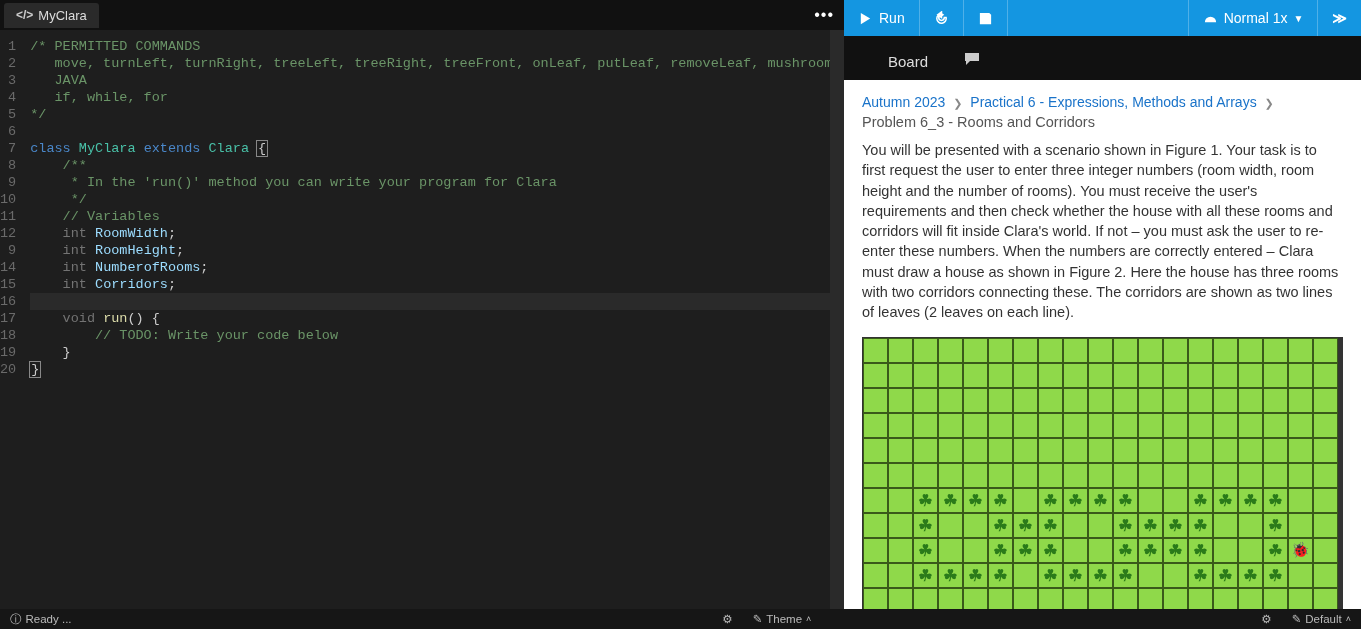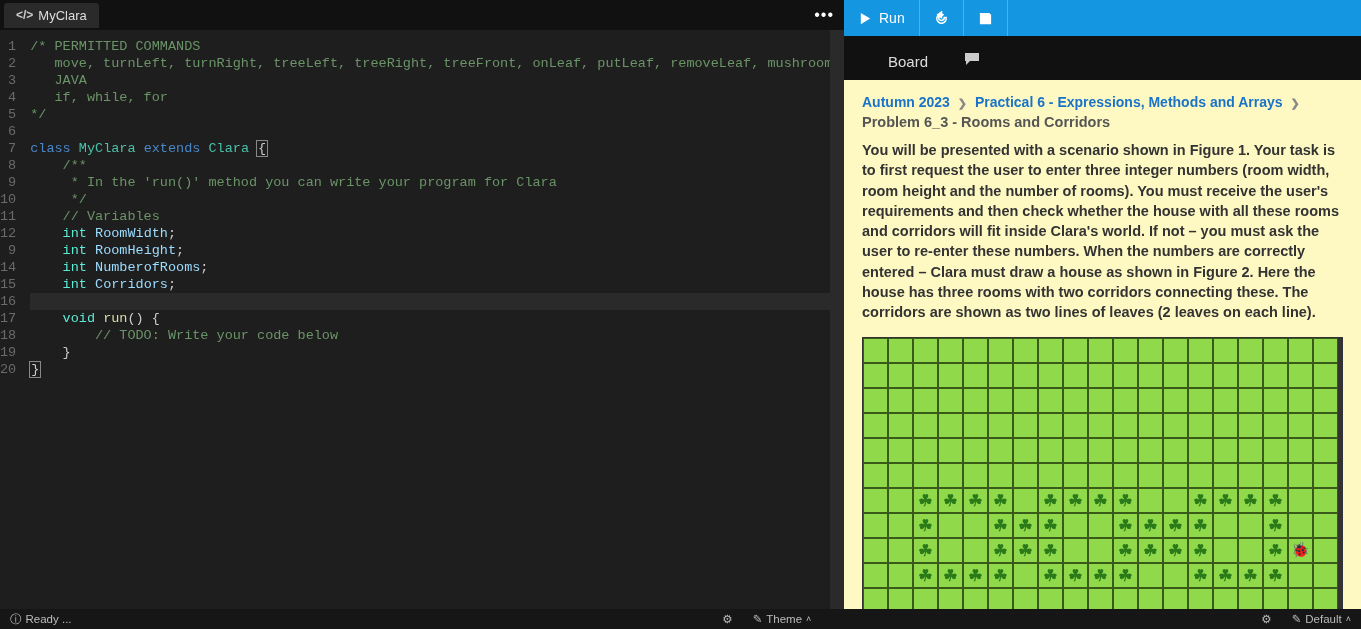--- a/index.html
+++ b/index.html
@@ -10,37 +10,37 @@
 .tab-bar { height:30px; background:#111; display:flex; align-items:center; padding-left:4px; position:relative;}
 .file-tab { background:#2a2a2a; color:#ddd; padding:5px 12px; font-size:13px; border-top-left-radius:3px; border-top-right-radius:3px; display:flex; align-items:center; gap:5px;}
 .file-tab .ic { font-weight:bold; color:#ccc; font-size:12px;}
 .more-dots { position:absolute; right:10px; top:6px; color:#fff; font-size:16px; letter-spacing:1px; cursor:pointer;}
 .editor { flex:1; display:flex; font-family: Consolas, "Courier New", monospace; font-size:13.5px; line-height:17px; background:#1e1e1e; overflow:auto; position:relative;}
 .gutter { width:48px; text-align:right; color:#6a6a6a; padding:8px 8px 0 0; user-select:none; }
 .gutter div { height:17px; }
 .code { padding:8px 0 0 6px; white-space:pre; color:#ccc;}
 .c-comment {color:#6a9467;}
 .c-keyword {color:#4a87c9;}
-.c-type {color:#5eead4;}
+.c-type {color:#737373;}
 .c-class {color:#49c1a8;}
 .c-ident {color:#9cdcfe;}
 .hl-line { background:#2a2a2a; }
 .code .line { height:17px; display:block;}
 .code .box {outline:1px solid #888; padding:0 1px;}
 .scrollbar-v { position:absolute; right:0; top:30px; bottom:0; width:14px; background:#2a2a2a;}
 .toolbar { height:36px; background:#1496e1; display:flex; align-items:center; color:#fff; font-size:14px; }
 .toolbar .btn { padding:0 14px; height:100%; display:flex; align-items:center; gap:6px; cursor:pointer; border-right:1px solid rgba(255,255,255,0.25);}
 .toolbar .spacer {flex:1;}
 .toolbar .right-group { display:flex; align-items:center; height:100%;}
 .toolbar .right-group .btn {border-left:1px solid rgba(255,255,255,0.25); border-right:none;}
 .tabs2 { height:44px; background:#111; display:flex; align-items:flex-end; padding-left:26px; gap:4px;}
 .tabs2 .t { padding:10px 18px; color:#ddd; font-size:15px; cursor:pointer; border-top-left-radius:4px; border-top-right-radius:4px;}
 .tabs2 .t.active { background:#fff; color:#111; font-weight:600;}
 .tabs2 .t.chat { padding:10px 14px;}
-.desc-panel { flex:1; background:#fef9c3; color:#333; overflow:auto; padding:14px 18px 18px 18px; font-size:14.5px;font-weight:bold;}
+.desc-panel { flex:1; background:#ffffff; color:#333; overflow:auto; padding:14px 18px 18px 18px; font-size:14.5px;}
 .breadcrumb {font-size:14px; margin-bottom:4px;}
 .breadcrumb a {color:#1a73c9; text-decoration:none;}
 .breadcrumb .sep {color:#888; margin:0 4px; font-size:11px;}
 .problem-title {color:#555; font-size:14.5px; margin-bottom:10px;}
 .desc-text {line-height:1.4; color:#333; margin-bottom:14px;}
 .grid-wrap {border:1px solid #333;}
 .grid { display:grid; grid-template-columns: repeat(19, 25px); grid-auto-rows:25px; background:#333;}
 .cell { background:#8fd94a; border:1px solid #3a5a1a; display:flex; align-items:center; justify-content:center; font-size:16px;}
 .cell.leaf::before { content:"\2618"; color:#2a7a1a; font-weight:bold;}
 .cell.bug { background:#8fd94a;}
@@ -104,20 +104,32 @@
             <path d="M8 3a5 5 0 1 0 4.9 4H11a3 3 0 1 1-3-3V1L4 4l4 3V5a3 3 0 0 1 0-0z" fill="none" stroke="#fff" stroke-width="1.6"></path>
             <path d="M8 2v4l3-2z"></path>
           </svg>
       </div>
       <div class="btn">
         <svg class="ic16" viewBox="0 0 16 16">
             <path d="M2 2h10l2 2v10H2z M4 3h6v3H4z M5 9h6v4H5z" fill="#fff"></path>
           </svg>
       </div>
       <div class="spacer"></div>
+      <div class="right-group">
+        <div class="btn">
+          <svg class="ic16" viewBox="0 0 16 16">
+              <path d="M2 12a6 6 0 0 1 12 0H2z M8 6l3 4H8z" fill="#fff"></path>
+            </svg>
+          <span>Normal 1x</span>
+          <span style="font-size:10px">▼</span>
+        </div>
+        <div class="btn">
+          <span style="font-weight:bold">≫</span>
+        </div>
+      </div>
     </div>
 
     <div class="tabs2">
       <div class="t">Board</div>
       <div class="t chat">
         <svg width="18" height="16" viewBox="0 0 18 16">
             <path d="M1 2h14v8H6l-4 4V10H1z" fill="#ccc"></path>
           </svg>
       </div>
     </div>

